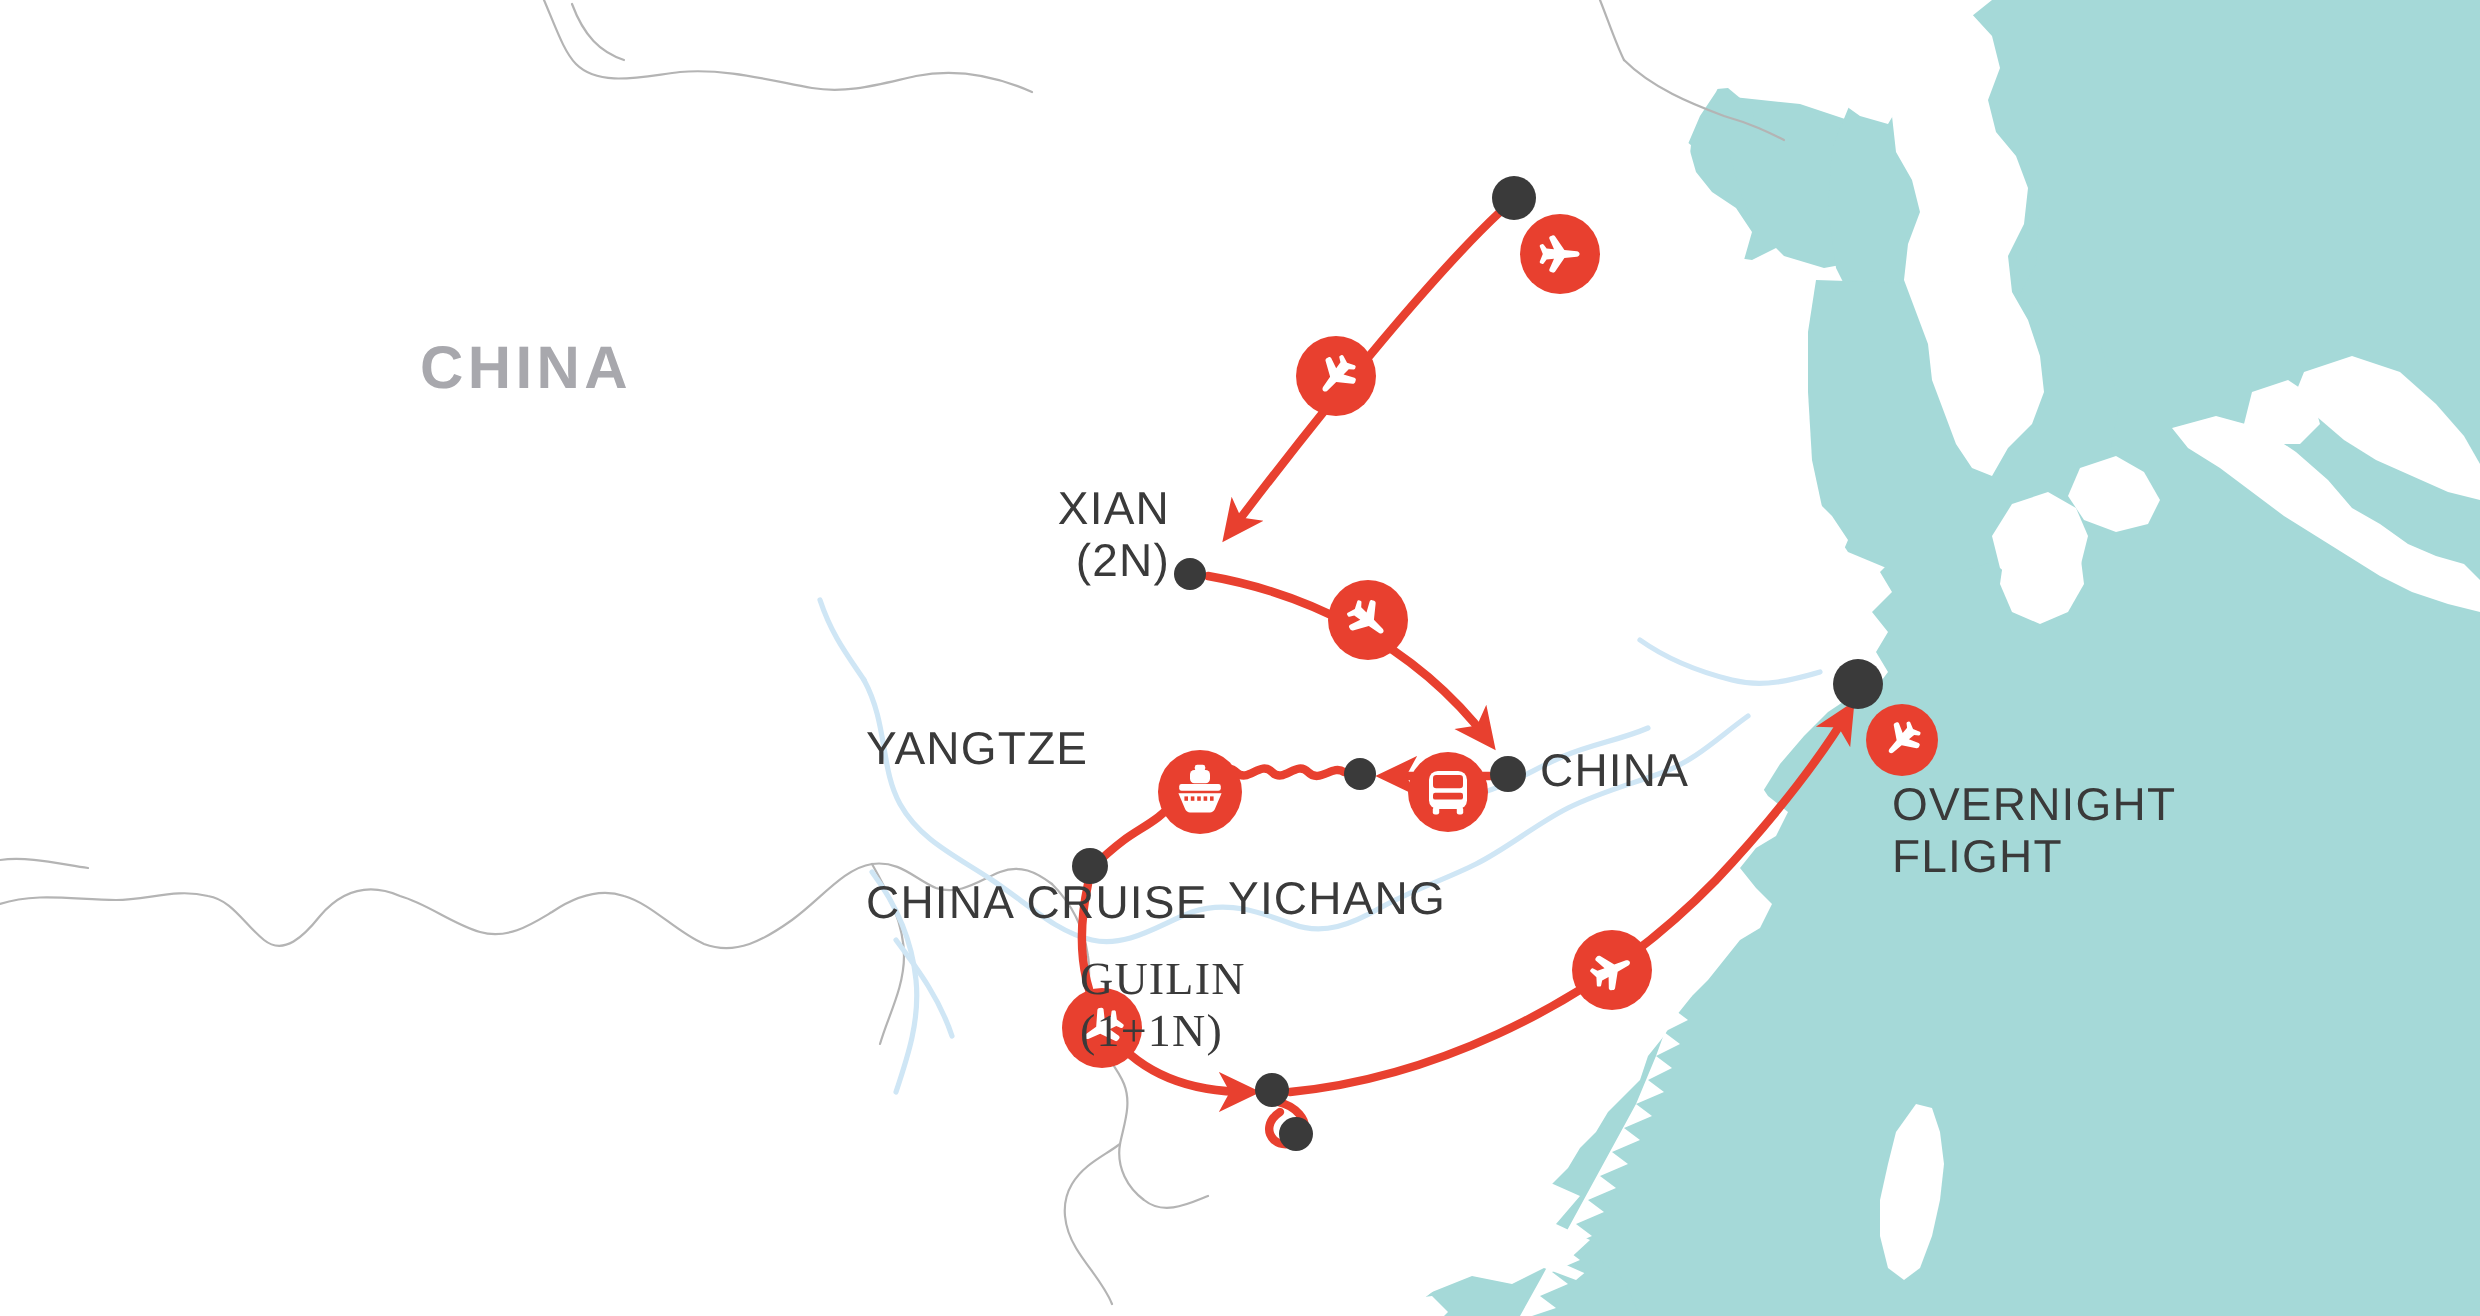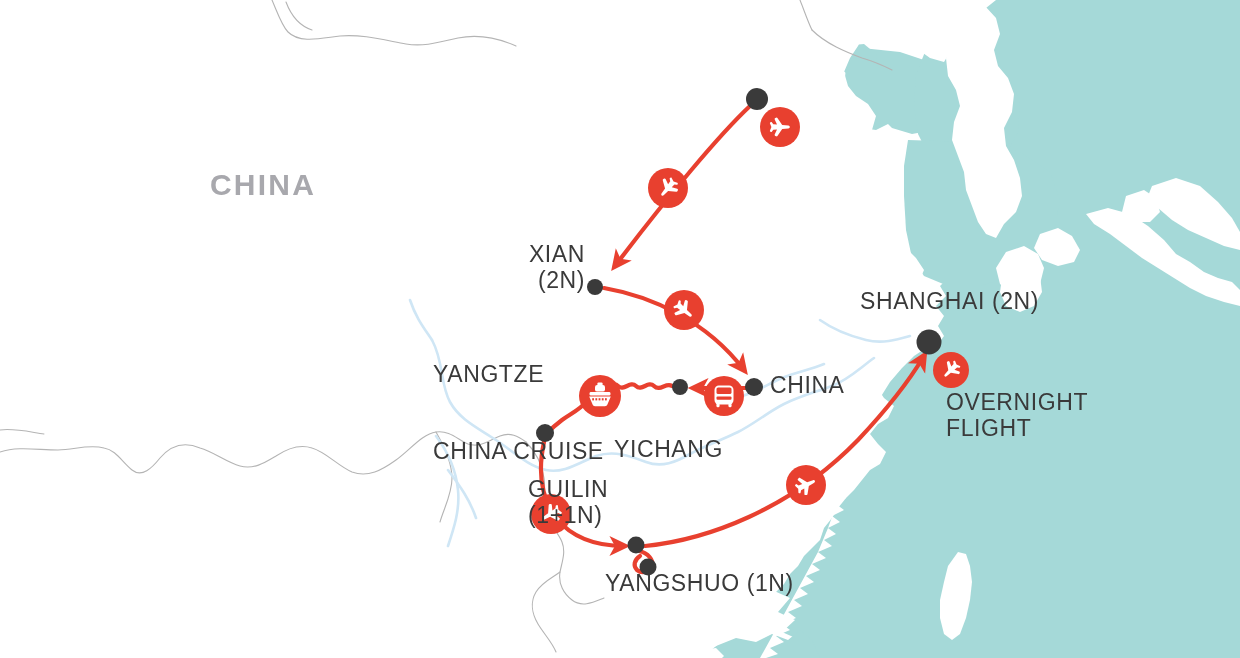--- a/index.html
+++ b/index.html
@@ -414,26 +414,24 @@
 
 
   <div class="city-label label-right" style="left:330px; top:232px; width:255px;margin-top:10px;">XIAN
 (2N)</div>
 
   <div class="city-label label-left" style="left:770px; top:373px; width:200px;">CHINA</div>
 
   <div class="city-label label-left" style="left:614px; top:405px; width:200px;margin-top:32px;">YICHANG</div>
 
 
-  <div class="city-label label-left" style="left:860px; top:289px; width:300px;">SHANGHAI (2N)</div>
-
-  <div class="city-label label-center" style="left:528px; top:477px; width:160px;">GUILIN
+
+  <div class="city-label label-center" style="left:540px; top:477px; width:160px;font-family:Liberation Serif, serif;">GUILIN
 (1+1N)</div>
 
-  <div class="city-label label-left" style="left:605px; top:571px; width:260px;">YANGSHUO (1N)</div>
 
   <div class="city-label label-left" style="left:946px; top:390px; width:230px;">OVERNIGHT
 FLIGHT</div>
 
   <div class="city-label label-center" style="left:433px; top:310px; width:245px;">
     <div>YANGTZE</div>
     <div>CHINA CRUISE</div>
   </div>
 
 </div>

